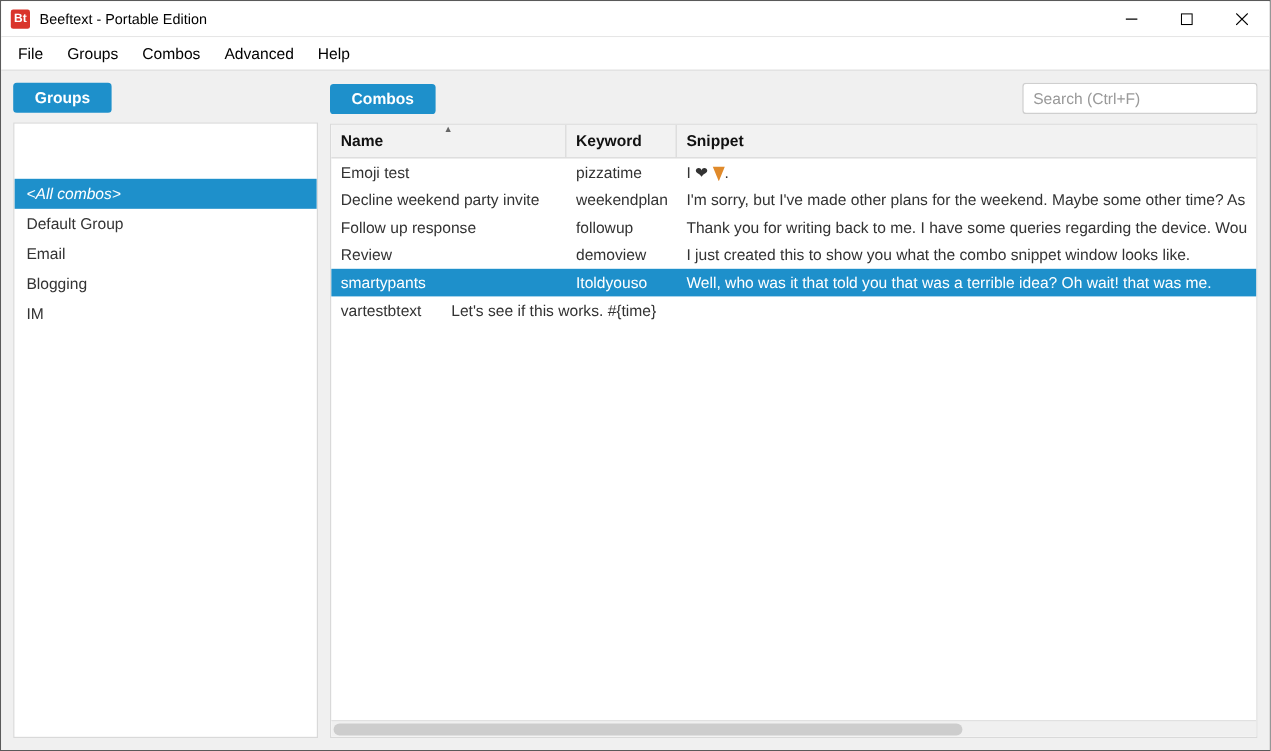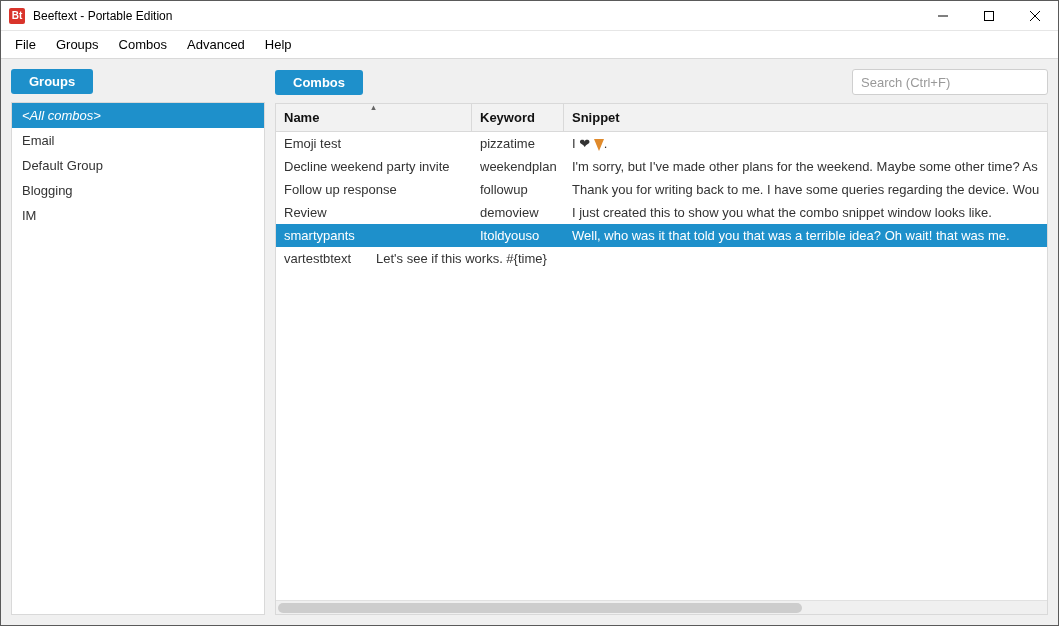--- a/index.html
+++ b/index.html
@@ -24,21 +24,21 @@
   .panel-right { flex: 1; display: flex; flex-direction: column; overflow: hidden; }
 
   .panel-header { display: flex; align-items: center; gap: 8px; margin-bottom: 8px; }
   .btn-primary { background: #1e90cb; color: #fff; border: none; padding: 5px 18px; font-size: 13px; font-weight: 600; border-radius: 3px; cursor: pointer; }
   .search-wrap { margin-left: auto; padding-left: 11px; }
   .search { width: 196px; height: 26px; border: 1px solid #cfcfcf; border-radius: 3px; padding: 0 8px; font-size: 13px; color: #555; background: #fff; }
   .search::placeholder { color: #999; }
 
   .list { background: #fff; border: 1px solid #d9d9d9; flex: 1; overflow: auto; }
   .list-item { padding: 5px 10px; font-size: 13px; color: #333; cursor: default; }
-  .list-item.selected { background: #1e90cb; color: #fff; font-style: italic; }
+  .list-item.selected { background: #1e90cb; color: #fff; font-style: italic; margin-top: 46px; }
 
   .table-wrap { flex: 1; background: #fff; border: 1px solid #d9d9d9; display: flex; flex-direction: column; overflow: hidden; }
   .thead { display: flex; background: #f2f2f2; border-bottom: 1px solid #d9d9d9; font-weight: 600; color: #111; position: relative; }
   .th { padding: 6px 8px; border-right: 1px solid #d9d9d9; position: relative; }
   .th:last-child { border-right: none; }
   .col-name   { width: 196px; flex: 0 0 196px; }
   .col-key    { width: 92px;  flex: 0 0 92px; }
   .col-snip   { flex: 1; white-space: nowrap; overflow: hidden; }
   .sort-ind { position: absolute; top: -1px; left: 50%; transform: translateX(-50%); font-size: 8px; color: #666; }
 
@@ -89,22 +89,22 @@
   </div>
 
   <div class="main">
 
     <div class="panel-left">
       <div class="panel-header">
         <button class="btn-primary">Groups</button>
       </div>
       <div class="list" id="groups-list">
           <div class="list-item selected">&lt;All combos&gt;</div>
+          <div class="list-item">Default Group</div>
           <div class="list-item">Email</div>
-          <div class="list-item">Default Group</div>
           <div class="list-item">Blogging</div>
           <div class="list-item">IM</div>
         </div>
     </div>
 
     <div class="panel-right">
       <div class="panel-header">
         <button class="btn-primary">Combos</button>
         <div class="search-wrap">
           <input class="search" type="text" placeholder="Search (Ctrl+F)" style="">

